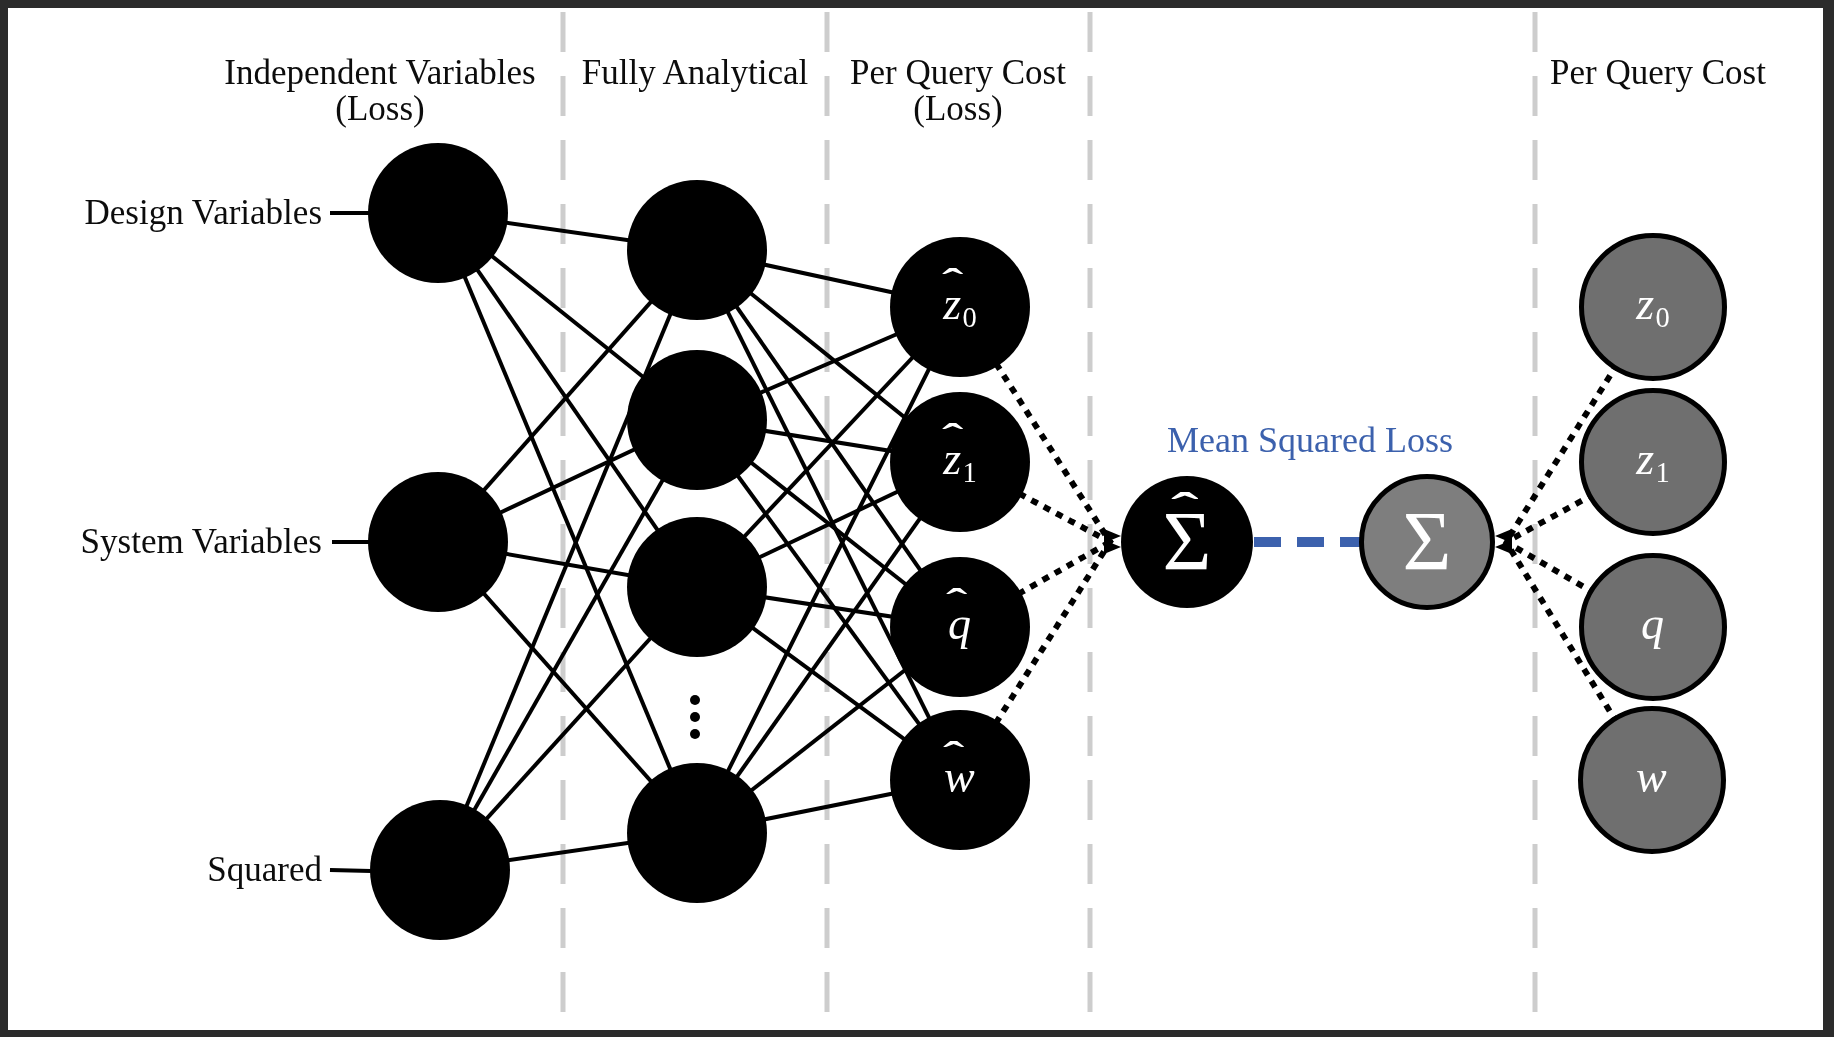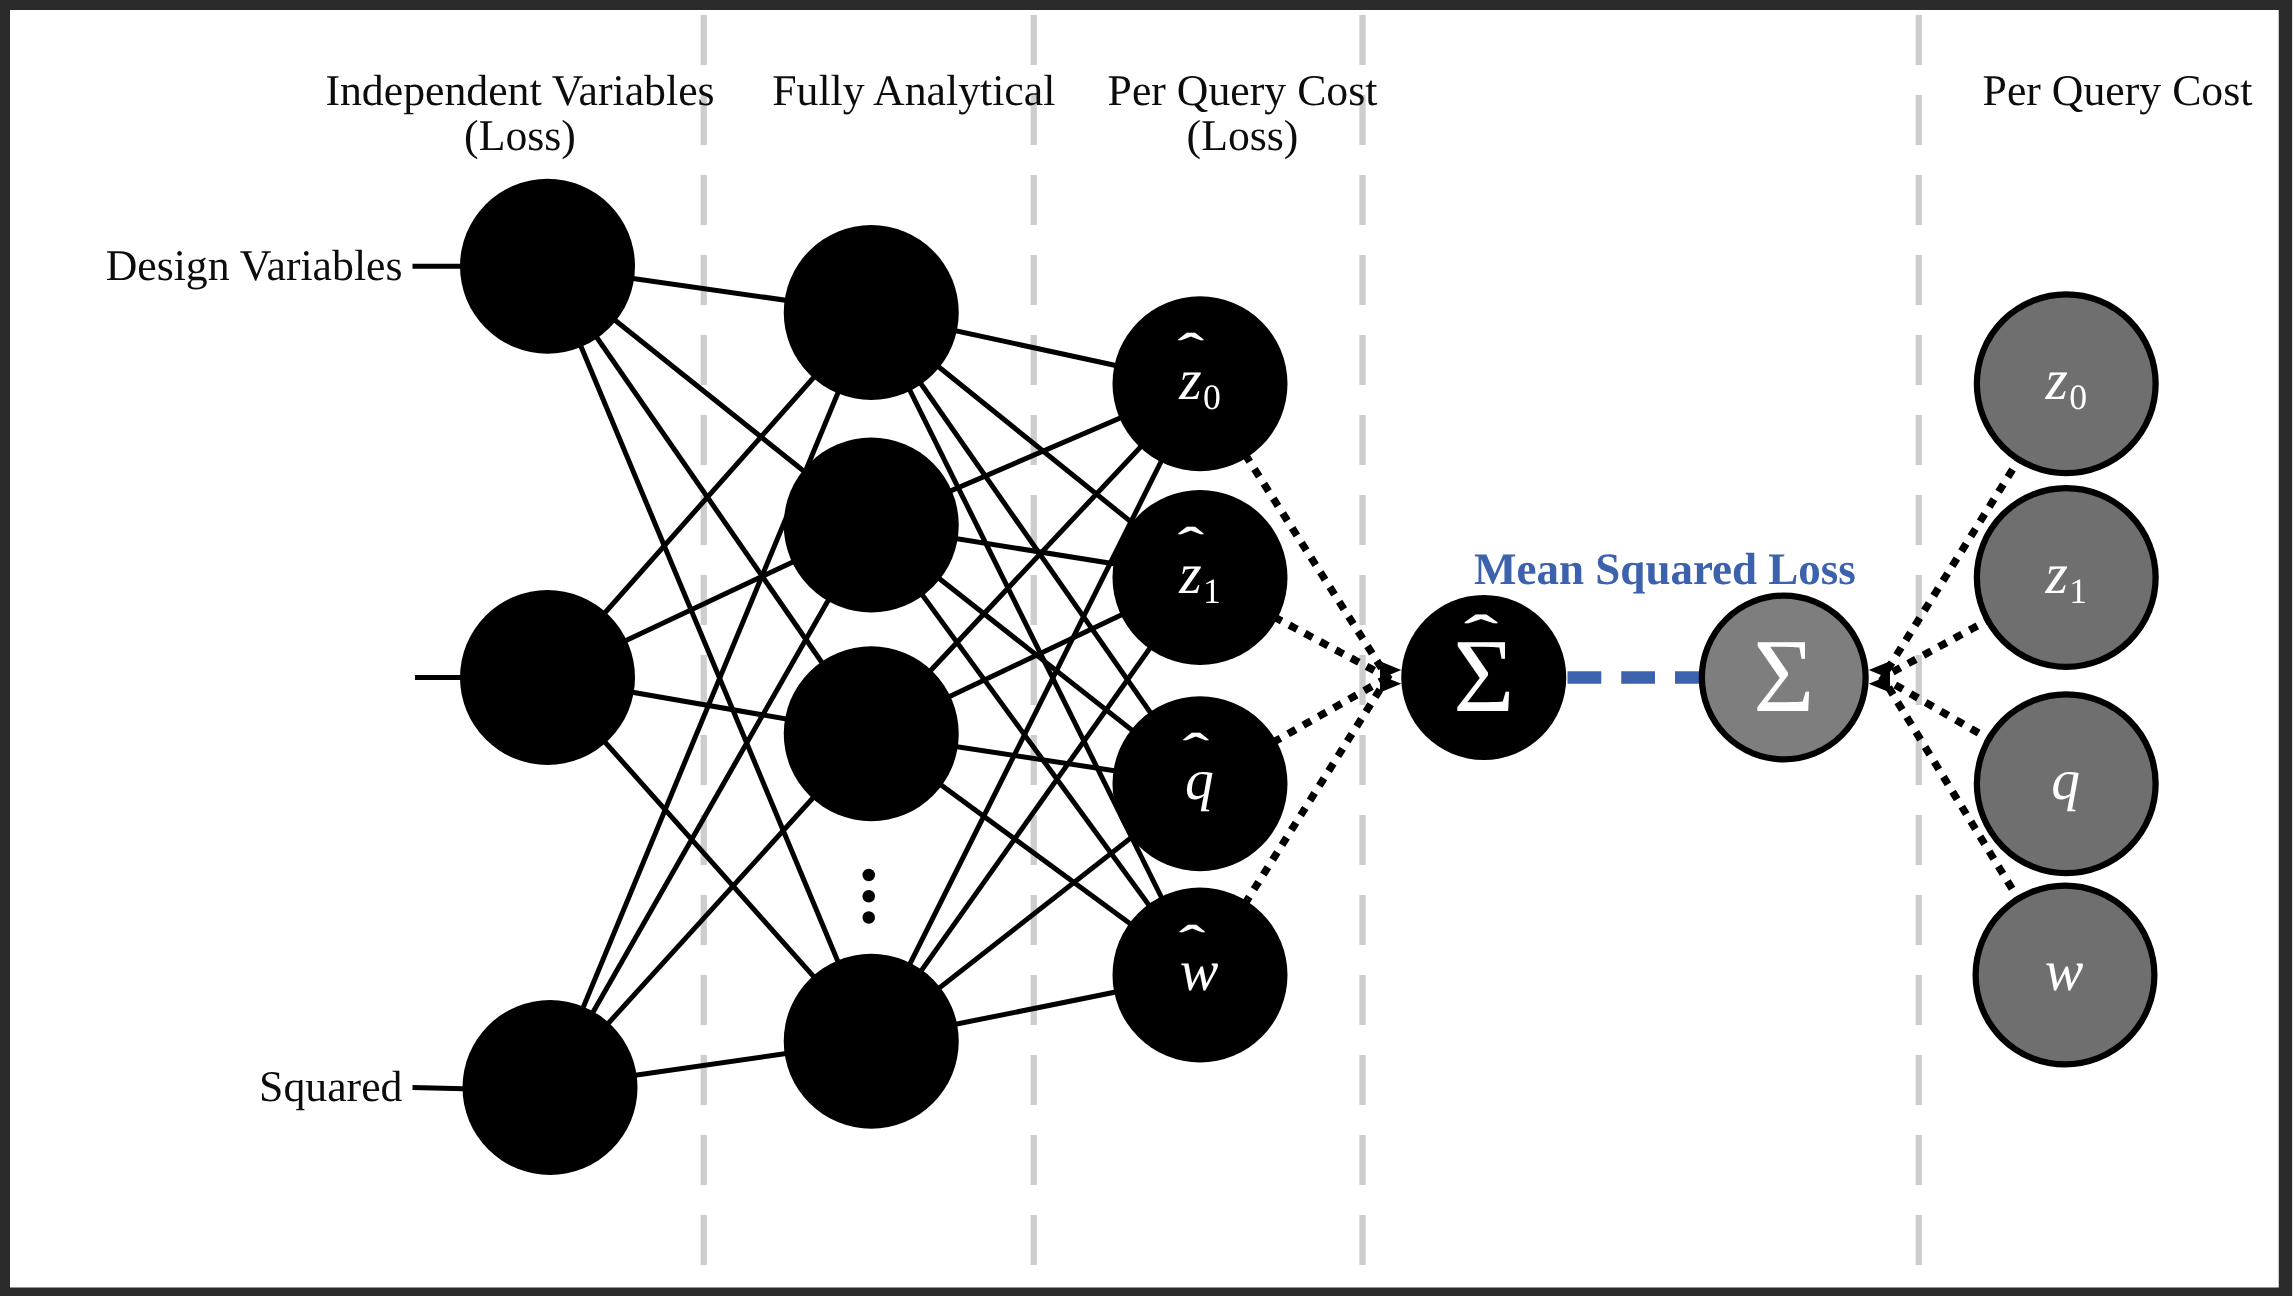--- a/index.html
+++ b/index.html
@@ -81,44 +81,42 @@
   .col-header{
     position:absolute;
     top:55px;
     transform:translateX(-50%);
     text-align:center;
     font-size:35px;
     line-height:36px;
     color:#0c0c0c;
     z-index:3;
     white-space:nowrap;
-    margin-left:36px;
   }
   
   .side-label{
     position:absolute;
     right:1512px;
     transform:translateY(-50%);
     font-size:35px;
     color:#0c0c0c;
     white-space:nowrap;
     z-index:3;
     margin-left:46px;
   }
   
   #loss-label{
     position:absolute;
-    left:1310px;top:455px;
+    left:1310px;top:440px;
     transform:translate(-50%,-50%);
     font-size:36px;
-    font-weight:700;
+    font-weight:400;
     color:var(--blue,#3c61ad);
     white-space:nowrap;
     z-index:3;
-    margin-left:22px;
   }
 </style>
 </head>
 <body>
 
 <div id="stage">
 
   <svg id="edge-canvas" width="1834" height="1037" viewBox="0 0 1834 1037">
       <line x1="563" y1="12" x2="563" y2="1028" stroke="#cdcdcd" stroke-width="5" stroke-dasharray="40 24"></line>
       <line x1="827" y1="12" x2="827" y2="1028" stroke="#cdcdcd" stroke-width="5" stroke-dasharray="40 24"></line>
@@ -183,20 +181,21 @@
   </div>
   <div class="col-header" style="left:958px">
     <div>Per Query Cost</div>
     <div>(Loss)</div>
   </div>
   <div class="col-header" style="left:1658px">
     <div>Per Query Cost</div>
   </div>
 
   <div class="side-label" style="top:213px">Design Variables</div>
+  <div class="side-label" style="top:542px">System Variables</div>
   <div class="side-label" style="top:870px">Squared</div>
 
   <div id="loss-label">Mean Squared Loss</div>
 
   <div class="node black" style="left:438px;top:213px;width:140px;height:140px"></div>
   <div class="node black" style="left:438px;top:542px;width:140px;height:140px"></div>
   <div class="node black" style="left:440px;top:870px;width:140px;height:140px"></div>
 
   <div class="node black" style="left:697px;top:250px;width:140px;height:140px"></div>
   <div class="node black" style="left:697px;top:420px;width:140px;height:140px"></div>

